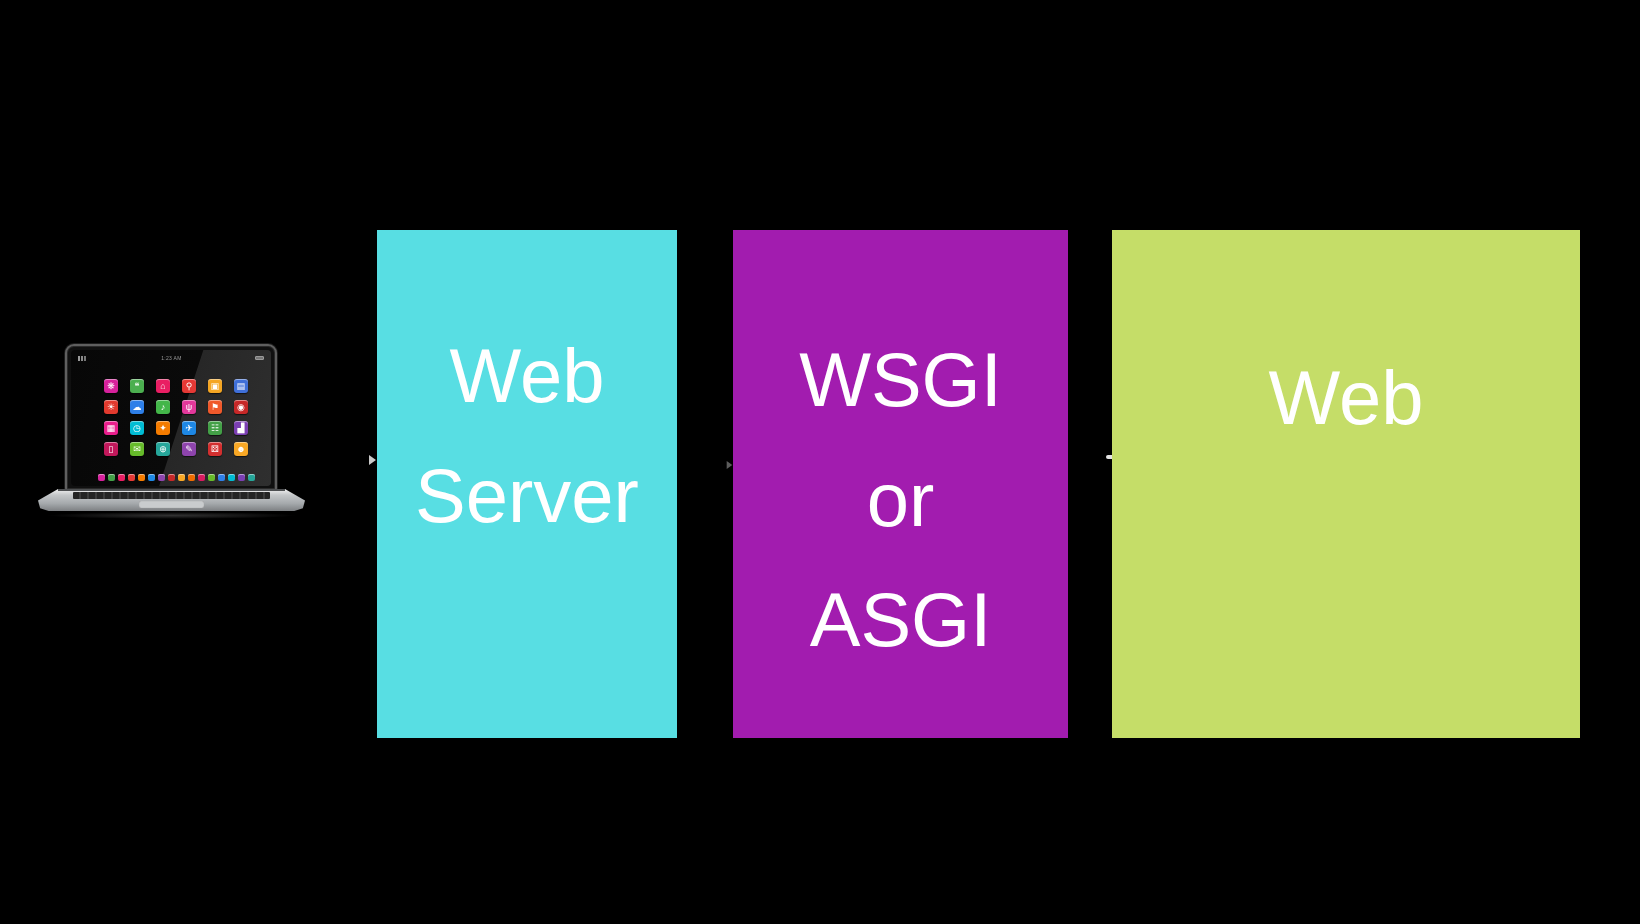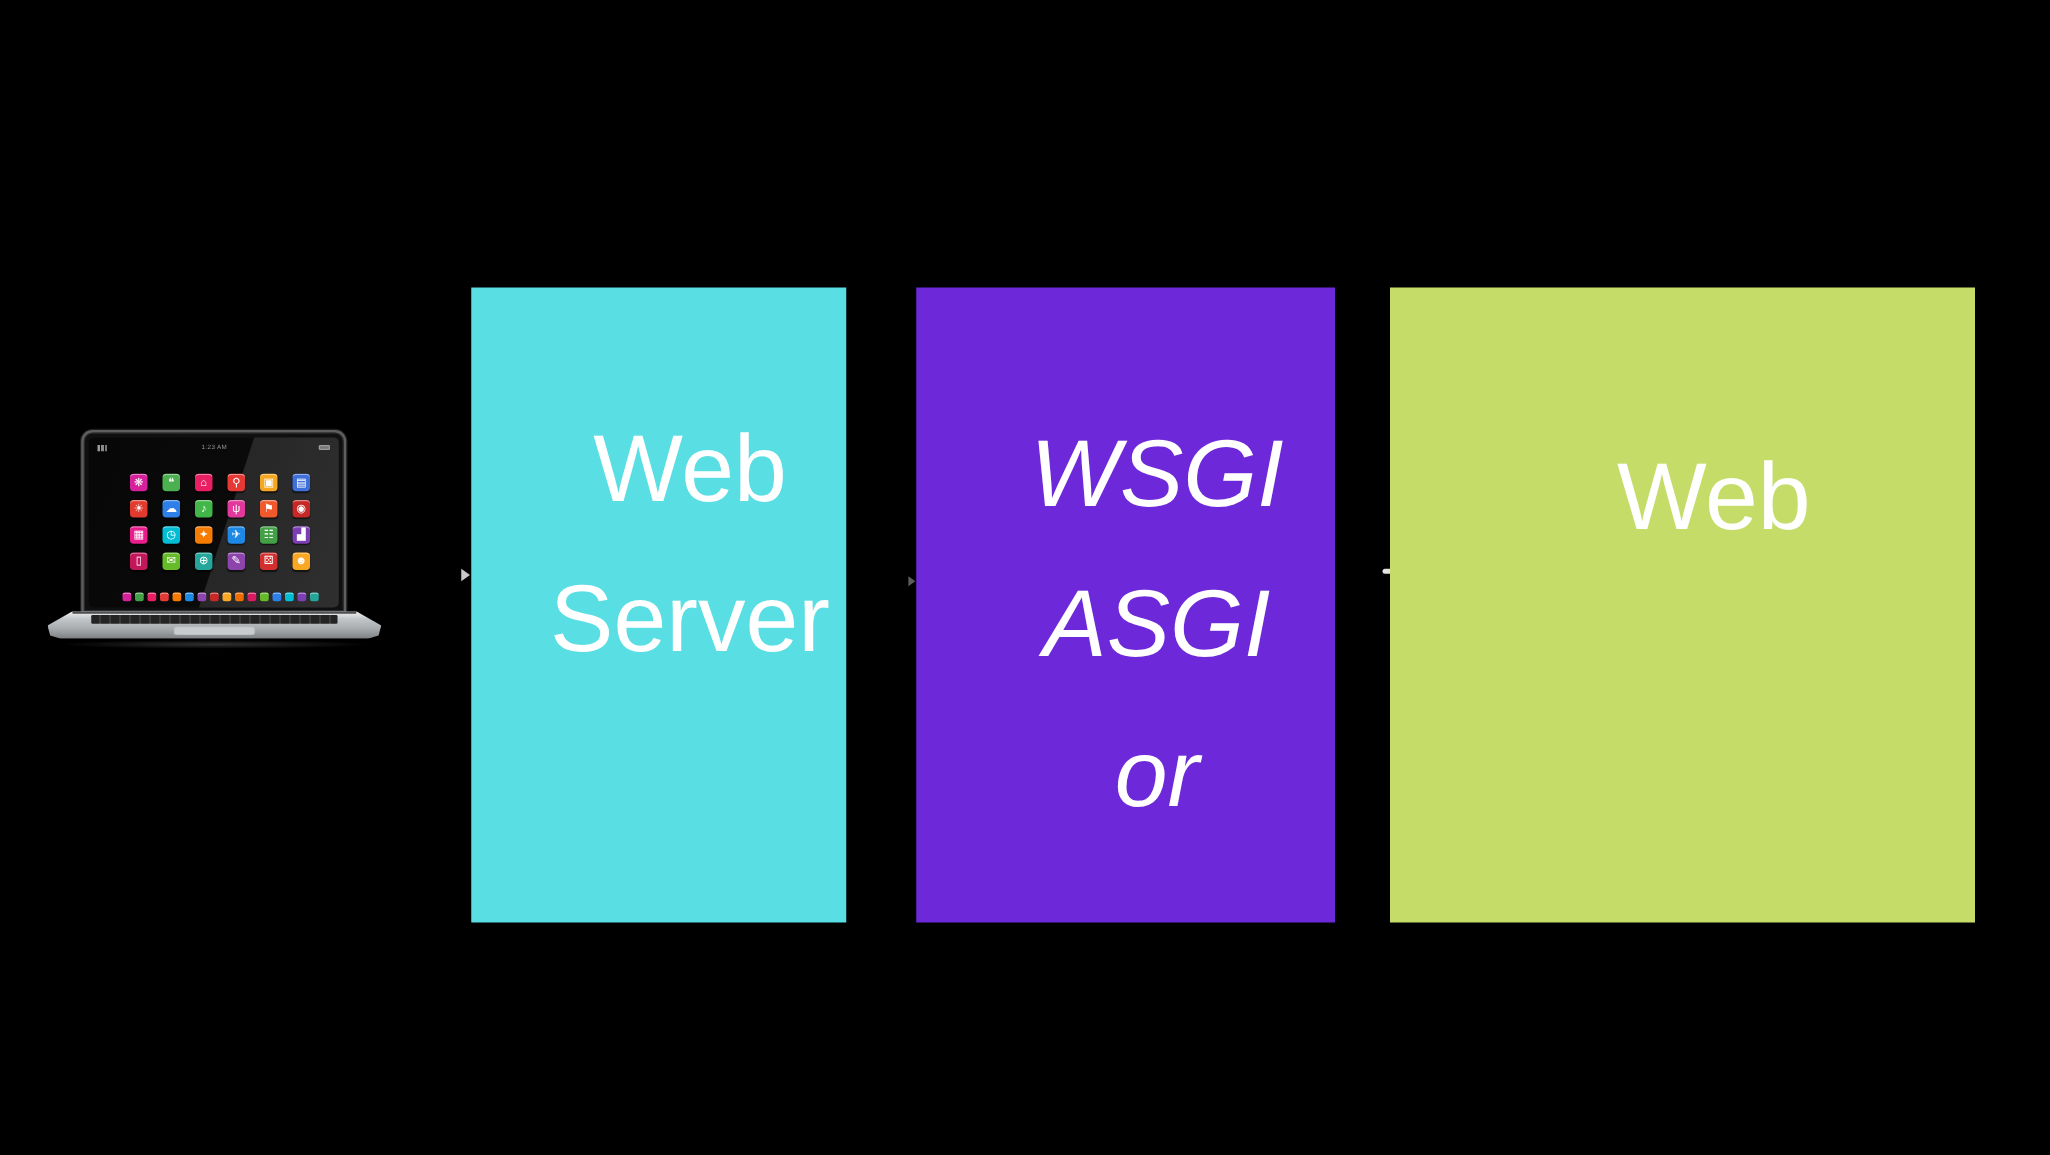--- a/index.html
+++ b/index.html
@@ -2,21 +2,21 @@
 <html><head>
 <meta charset="utf-8">
 <style>
   * { margin:0; padding:0; box-sizing:border-box; }
   html,body { background:#000; }
   body { font-family:"Liberation Sans", sans-serif; }
   .stage { position:relative; width:1640px; height:924px; background:#000; overflow:hidden; }
 
   
   .flow-box { position:absolute; top:230px; height:508px; display:block; text-align:center; }
-  .box-label { width:100%;margin-left:25px; }
+  .box-label { width:100%; }
   .box-label .line { display:block; font-size:76px; line-height:120px; color:#fff; font-weight:400; }
   .box-server { left:377px; width:300px; padding-top:86px; }
   .box-wsgi   { left:733px; width:335px; padding-top:90px; }
   .box-app    { left:1112px; width:468px; padding-top:108px; }
 
   
   .tip { position:absolute; width:0; height:0;
          border-top:5px solid transparent; border-bottom:5px solid transparent;
          border-left:7px solid #c9c9c9; }
   .tip-1 { left:369px; top:455px; }
@@ -176,25 +176,25 @@
   <div class="tip tip-2" style="border-left-color: rgb(168, 168, 168);"></div>
   <div class="tip-dash" style="background: rgb(227, 227, 227);"></div>
 
   <div class="flow-box box-server" style="background: rgb(88, 222, 227);">
     <div class="box-label">
       <span class="line">Web</span>
       <span class="line">Server</span>
     </div>
   </div>
 
-  <div class="flow-box box-wsgi" style="background: #6d28d9; font-style: italic;">
+  <div class="flow-box box-wsgi" style="background: #a21caf;">
     <div class="box-label">
       <span class="line">WSGI</span>
+      <span class="line">or</span>
       <span class="line">ASGI</span>
-      <span class="line">or</span>
     </div>
   </div>
 
   <div class="flow-box box-app" style="background: rgb(197, 221, 104);">
     <div class="box-label">
       <span class="line">Web</span>
     </div>
   </div>
 
 </div>

